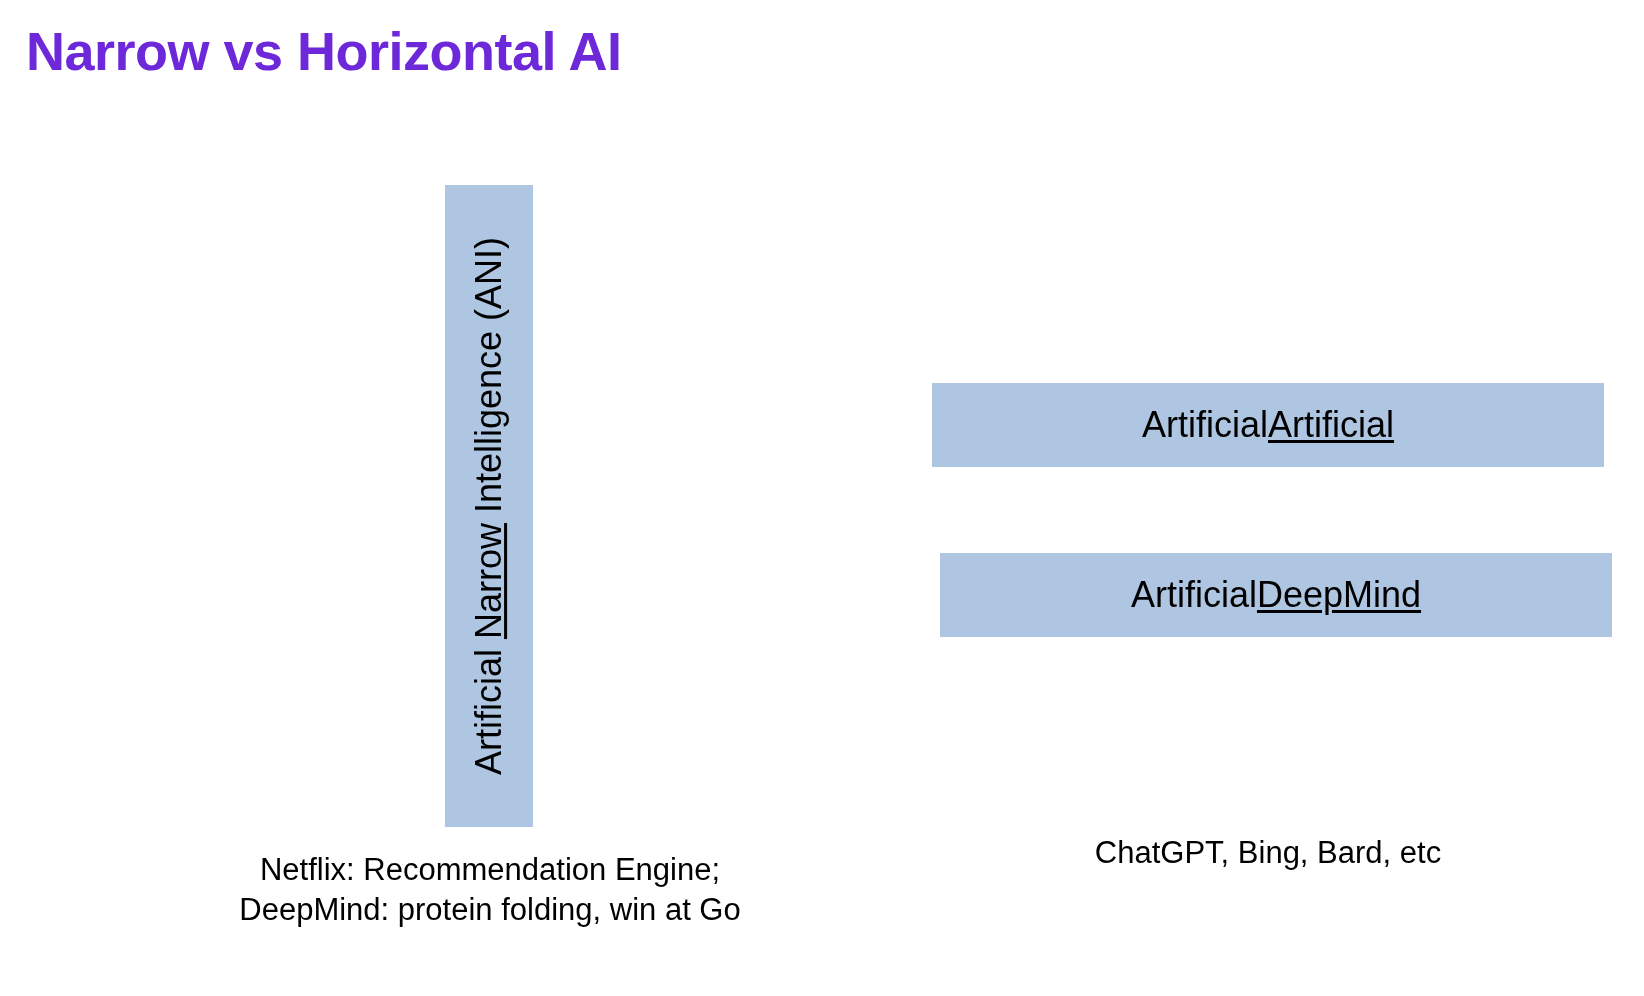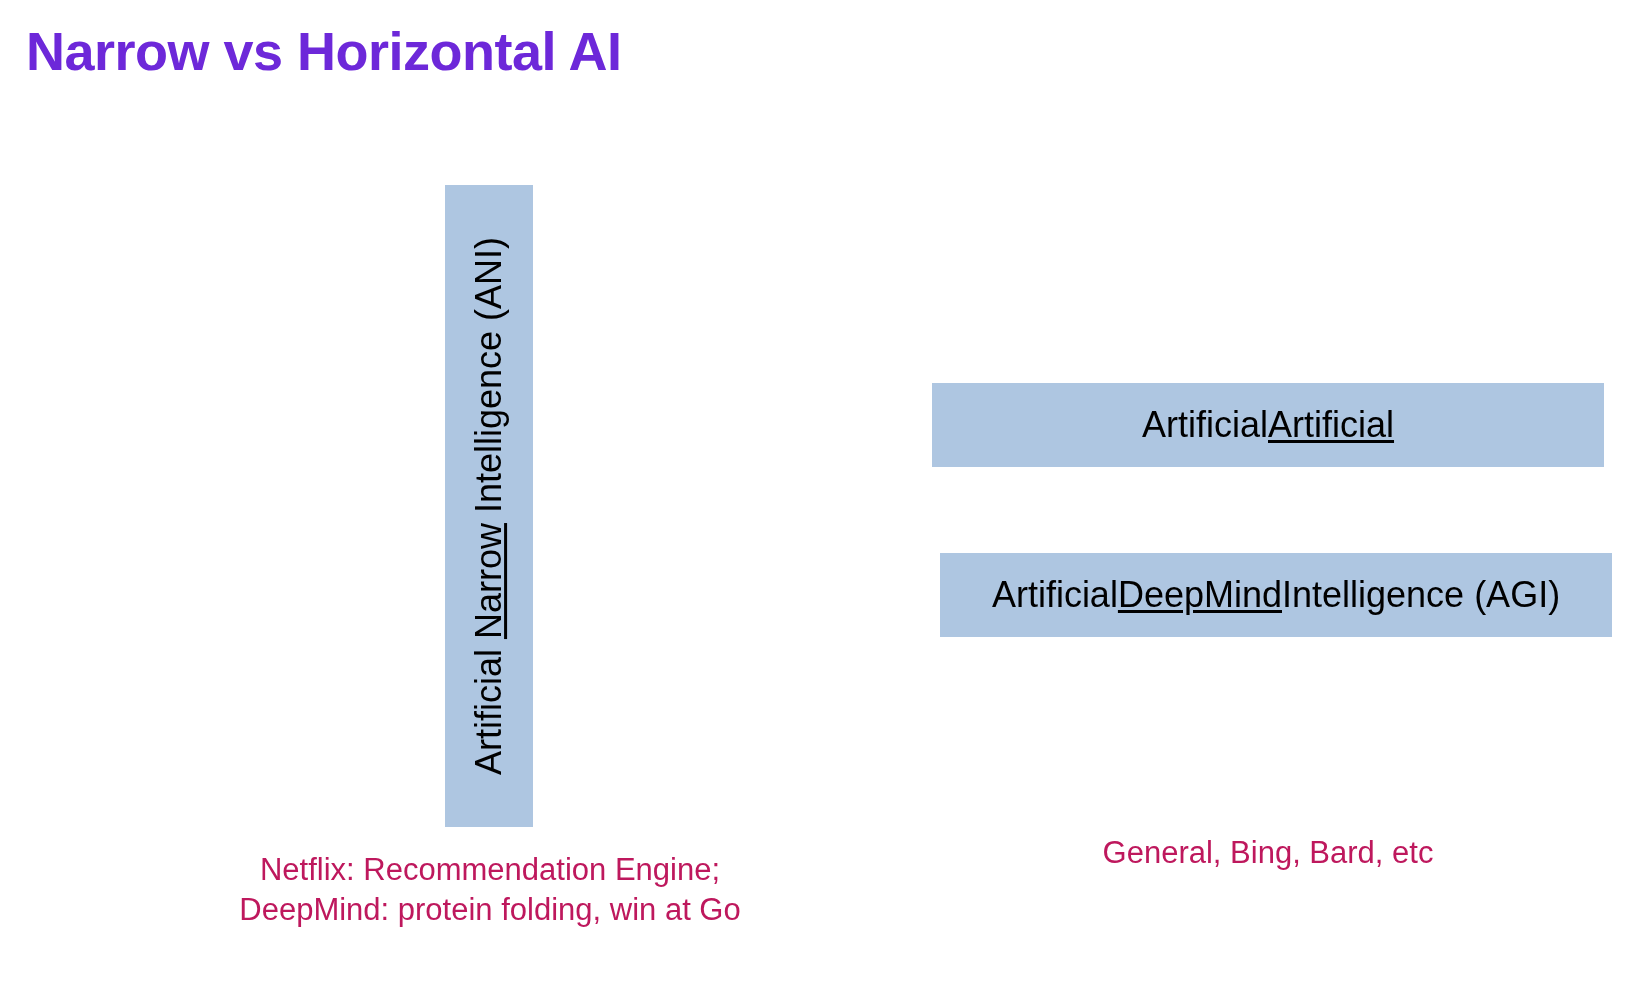--- a/index.html
+++ b/index.html
@@ -94,21 +94,21 @@
     color: #000000;
     white-space: nowrap;
     line-height: 1;
   }
 
   .u { text-decoration: underline; text-underline-offset: 3px; }
 
   
   .caption {
     position: absolute;
-    color: #be185d;
+    color: #000000;
     font-size: 31px;
     line-height: 1.28;
     text-align: center;
     white-space: pre-line;
   }
   #ani-caption {
     left: 140px;
     top: 850px;
     width: 700px;
   }
@@ -135,21 +135,20 @@
     <div class="band-label">
         <span>Artificial </span>
         <span class="u">Artificial</span>
       </div>
   </div>
 
   <div id="agi-band" class="band">
     <div class="band-label">
         <span>Artificial </span>
         <span class="u">DeepMind</span>
-        <span> Intelligence (AGI)</span>
       </div>
   </div>
 
   <div id="ani-caption" class="caption">Netflix: Recommendation Engine;
 DeepMind: protein folding, win at Go</div>
-  <div id="ahi-caption" class="caption">General, Bing, Bard, etc</div>
+  <div id="ahi-caption" class="caption">ChatGPT, Bing, Bard, etc</div>
 
 </div>
 
 </body></html>

